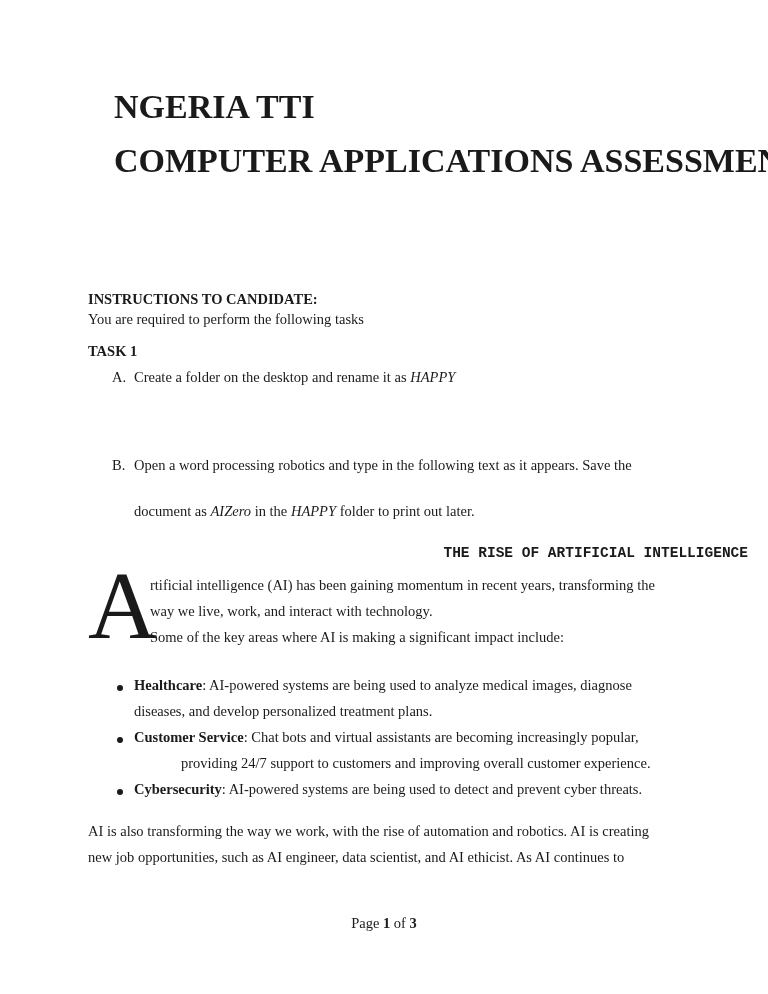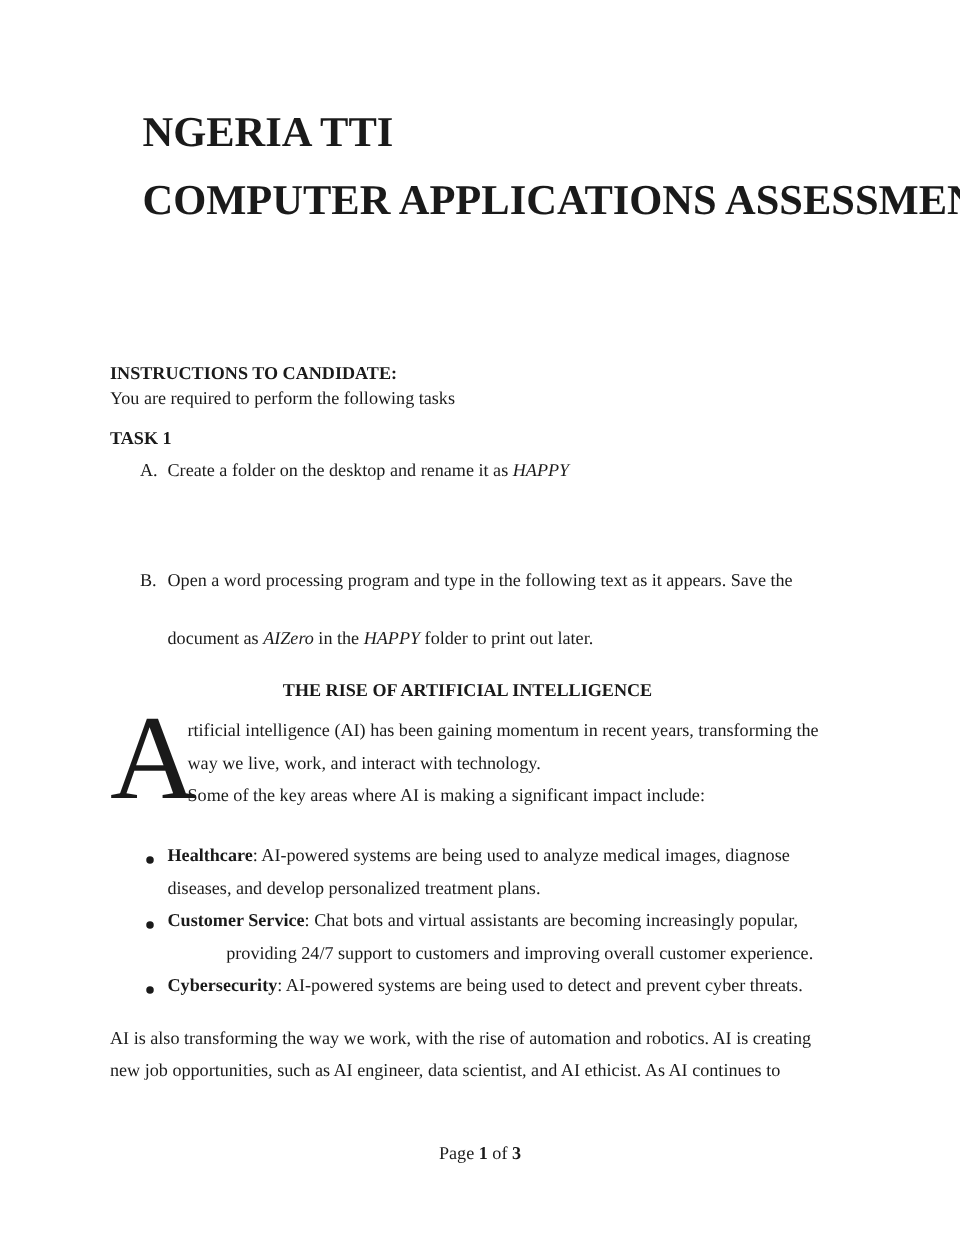--- a/index.html
+++ b/index.html
@@ -34,27 +34,27 @@
   <div class="abs body-text bold" style="left:88px; top:286px;">INSTRUCTIONS TO CANDIDATE:</div>
   <div class="abs body-text" style="left:88px; top:306px;">You are required to perform the following tasks</div>
 
   <div class="abs body-text bold" style="left:88px; top:338px;">TASK 1</div>
 
   <div class="abs body-text" style="left:112px; top:364px;">
     <span class="list-marker">A.</span><span>Create a folder on the desktop and rename it as </span><span class="ital">HAPPY</span>
   </div>
 
   <div class="abs body-text" style="left:112px; top:452px;">
-    <span class="list-marker">B.</span><span>Open a word processing program and type in the following text as it appears. Save the</span>
+    <span class="list-marker">B.</span><span>Open a word processing robotics and type in the following text as it appears. Save the</span>
   </div>
   <div class="abs body-text" style="left:134px; top:498px;">
     <span>document as </span><span class="ital">AIZero</span><span> in the </span><span class="ital">HAPPY</span><span> folder to print out later.</span>
   </div>
 
-  <div class="abs body-text bold" style="left:0; width:748px; text-align:center; top:540px;">THE RISE OF ARTIFICIAL INTELLIGENCE</div>
+  <div class="abs body-text bold" style="left:0; width:748px; text-align:right; top:540px;font-family:Liberation Mono, monospace;">THE RISE OF ARTIFICIAL INTELLIGENCE</div>
 
   <div class="abs dropcap">A</div>
   <div class="abs body-text" style="left:150px; top:572px;">rtificial intelligence (AI) has been gaining momentum in recent years, transforming the</div>
   <div class="abs body-text" style="left:150px; top:598px;">way we live, work, and interact with technology.</div>
   <div class="abs body-text" style="left:150px; top:624px;">Some of the key areas where AI is making a significant impact include:</div>
 
   <span class="bullet" style="top:685px;"></span>
   <div class="abs body-text" style="left:134px; top:672px;">
     <span class="bold">Healthcare</span><span>: AI-powered systems are being used to analyze medical images, diagnose</span>
   </div>

